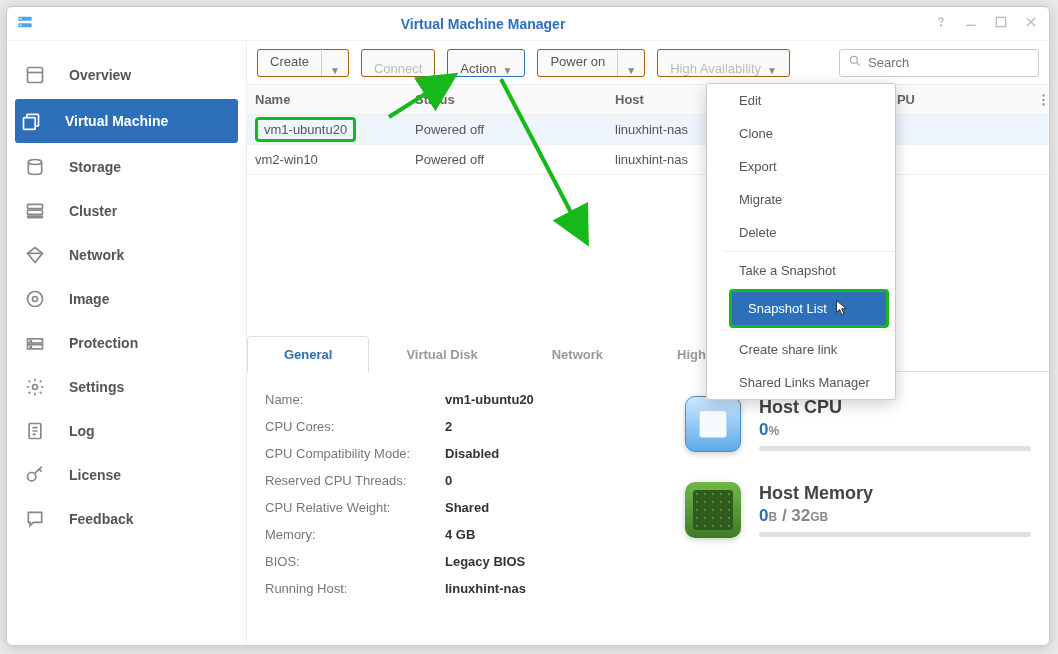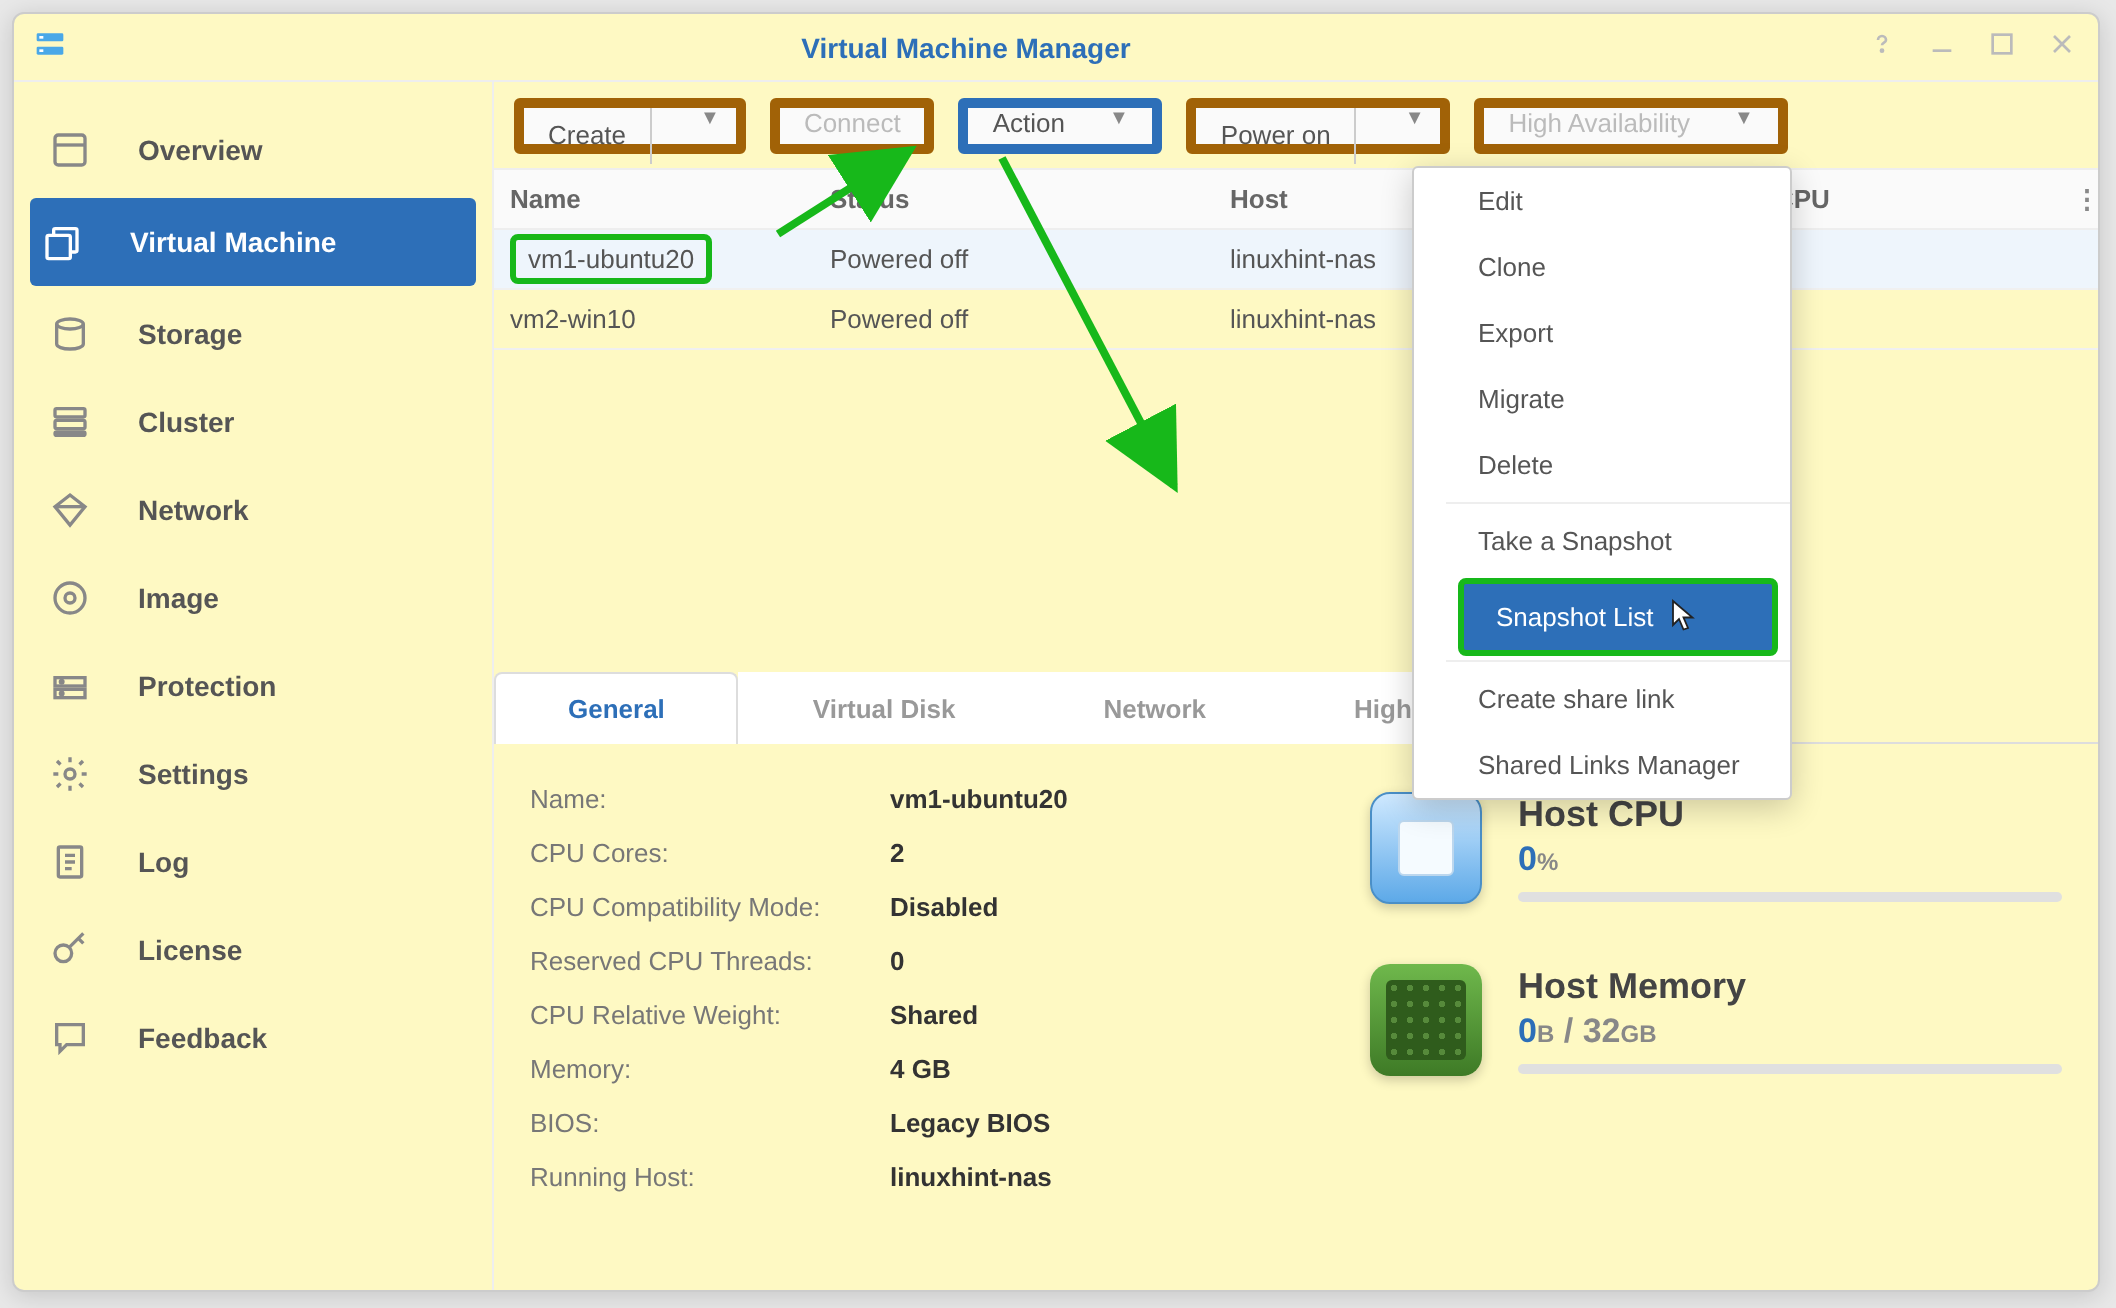--- a/index.html
+++ b/index.html
@@ -10,21 +10,21 @@
     color: #555;
     width: 1058px;
     height: 654px;
     overflow: hidden;
     position: relative;
   }
   .window {
     width: 1044px;
     height: 640px;
     margin: 6px;
-    background: #fef9c3;
+    background: #ffffff;
     border: 1px solid #ccc;
     border-radius: 6px;
     box-shadow: 0 2px 12px rgba(0,0,0,0.15);
     display: flex;
     flex-direction: column;
     position: relative;
   }
   .titlebar {
     height: 34px;
     display: flex;
@@ -71,30 +71,29 @@
   .toolbar {
     height: 44px;
     display: flex;
     align-items: center;
     padding: 0 10px;
     gap: 12px;
     border-bottom: 1px solid #eee;
   }
   .btn {
     height: 28px;
-    border: 5px solid #a16207;
+    border: 1px solid #a16207;
     background: #fafafa;
     border-radius: 3px;
     display: flex;
-    align-items: flex-start;
+    align-items: flex-end;
     padding: 0 12px;
     color: #555;
     font-size: 13px;
     cursor: pointer;
-    gap: 16px;
   }
   .btn-split { padding: 0; }
   .btn-split .main-lbl { padding: 0 12px; border-right: 1px solid #ccc; line-height: 28px; }
   .btn-split .caret { padding: 0 8px; }
   .btn.disabled { color: #bbb; }
   .btn.open { border-color: #2d6fb8; }
   .searchbox {
     margin-left: auto;
     height: 28px;
     width: 200px;
@@ -359,20 +358,27 @@
           <span class="caret-sym" style="margin-left:6px">▼</span>
         </div>
         <div class="btn btn-split">
           <span class="main-lbl">Power on</span>
           <span class="caret caret-sym">▼</span>
         </div>
         <div class="btn disabled">
           <span>High Availability</span>
           <span class="caret-sym" style="margin-left:6px">▼</span>
         </div>
+        <div class="searchbox">
+          <span><svg width="14" height="14" viewBox="0 0 24 24" fill="none" stroke="#aaa" stroke-width="2">
+                <circle cx="10" cy="10" r="6"></circle>
+                <path d="M15 15l5 5"></path>
+              </svg></span>
+          <input placeholder="Search" style="">
+        </div>
       </div>
 
       <div class="table">
         <div class="thead">
           <div class="cell c-name">Name</div>
           <div class="cell c-status">Status</div>
           <div class="cell c-host">Host</div>
           <div class="cell c-ip">IP</div>
           <div class="cell c-cpu">Host CPU</div>
           <div class="cell c-more">⋮</div>

